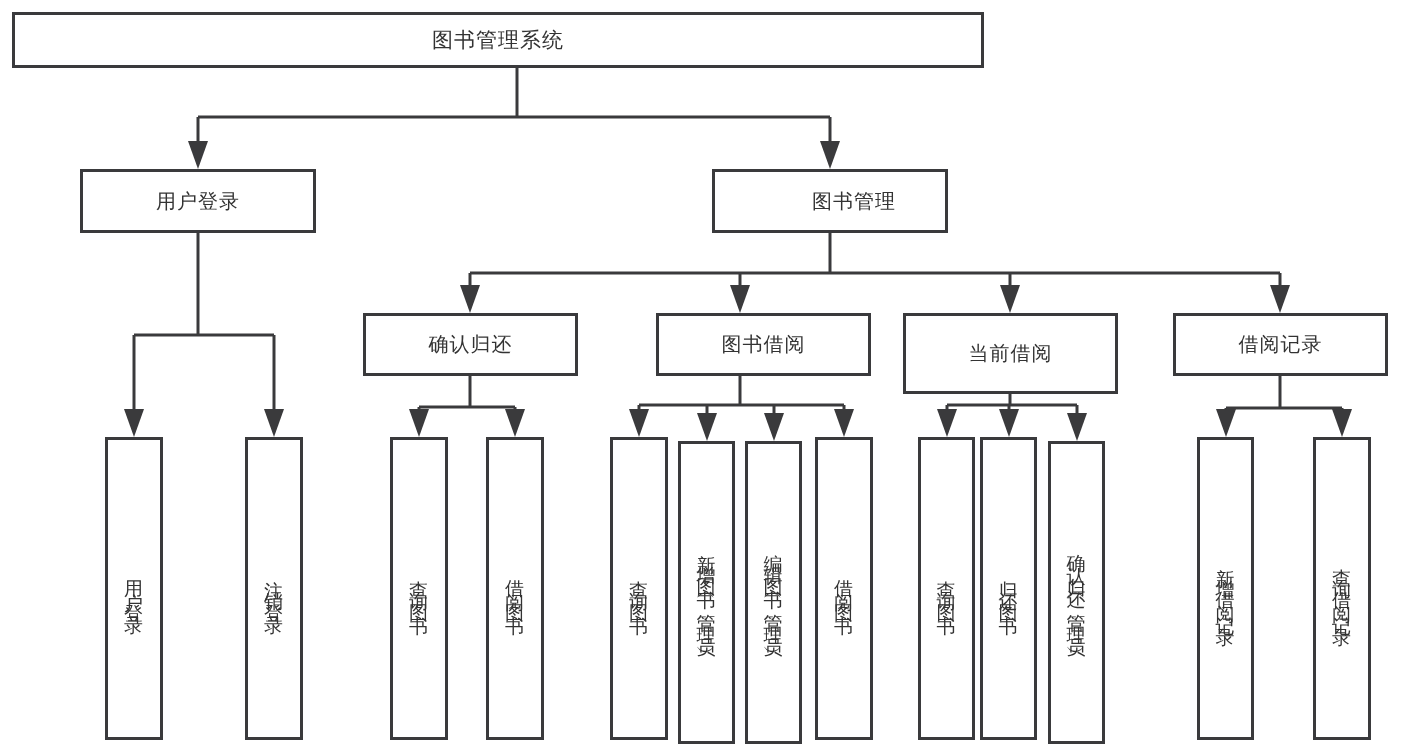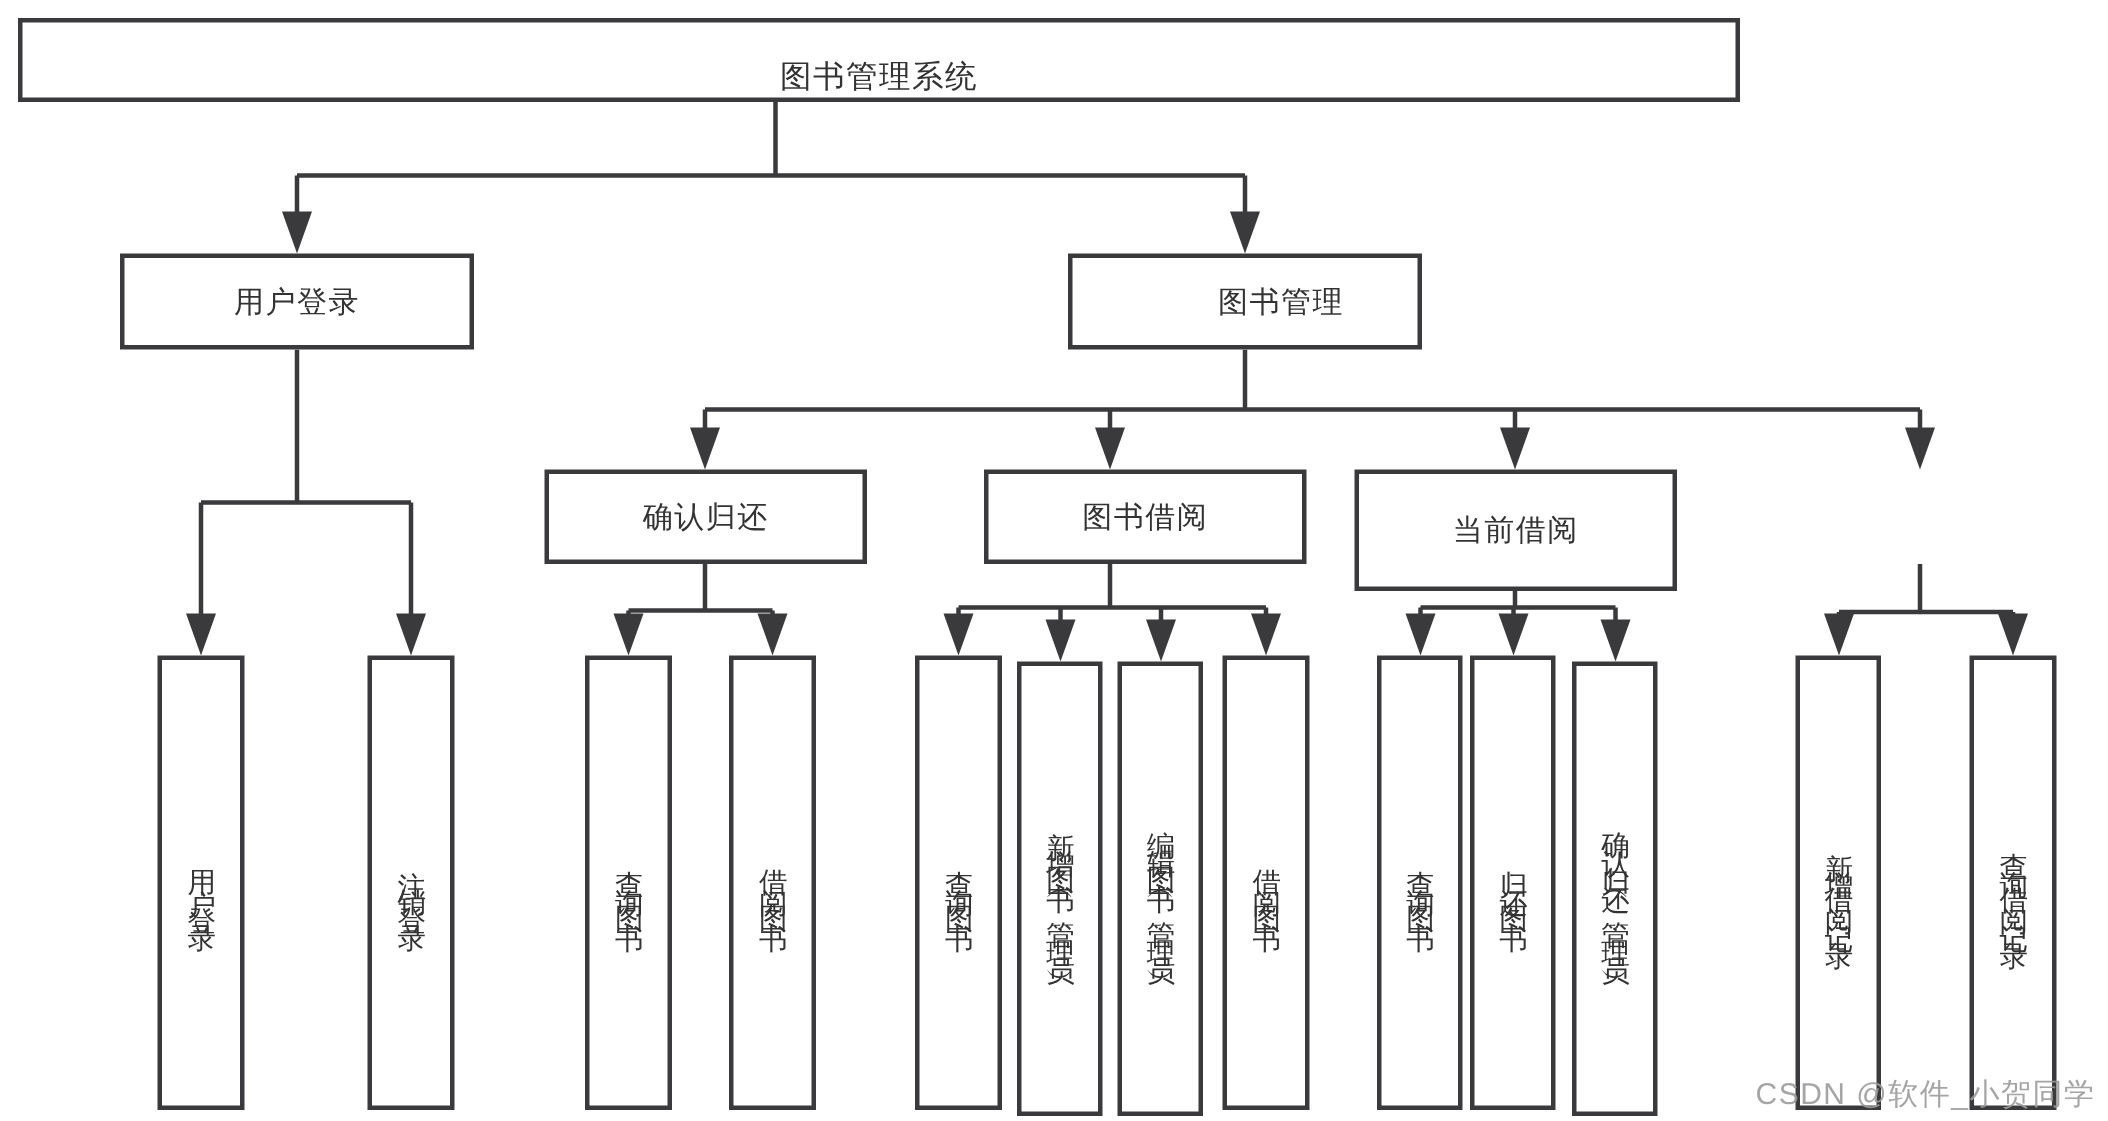--- a/index.html
+++ b/index.html
@@ -130,38 +130,40 @@
       <polygon points="1067,413 1087,413 1077,441" fill="#3a3a3c"></polygon>
       <line x1="1280" y1="376" x2="1280" y2="408" stroke="#3a3a3c" stroke-width="3"></line>
       <line x1="1226" y1="408" x2="1342" y2="408" stroke="#3a3a3c" stroke-width="3"></line>
       <line x1="1226" y1="408" x2="1226" y2="423" stroke="#3a3a3c" stroke-width="3"></line>
       <line x1="1226" y1="0" x2="1226" y2="0" stroke="#3a3a3c" stroke-width="3"></line>
       <polygon points="1216,409 1236,409 1226,437" fill="#3a3a3c"></polygon>
       <line x1="1342" y1="408" x2="1342" y2="423" stroke="#3a3a3c" stroke-width="3"></line>
       <line x1="1342" y1="0" x2="1342" y2="0" stroke="#3a3a3c" stroke-width="3"></line>
       <polygon points="1332,409 1352,409 1342,437" fill="#3a3a3c"></polygon>
     </svg>
-  <div id="watermark">CSDN @软件_小贺同学</div>
-<div class="node h root" style="left: 12px; top: 12px; width: 1148px; height: 56px; align-items: flex-end;">
+<div class="node h root" style="left: 12px; top: 12px; width: 972px; height: 56px;">
       <span class="label">图书管理系统</span>
     </div>
     <div class="node h" style="left: 80px; top: 169px; width: 236px; height: 64px;">
       <span class="label">用户登录</span>
     </div>
     <div class="node h" style="left: 712px; top: 169px; width: 236px; height: 64px; padding-left: 48px;">
       <span class="label">图书管理</span>
     </div>
     <div class="node h" style="left: 363px; top: 313px; width: 215px; height: 63px;">
       <span class="label">确认归还</span>
     </div>
     <div class="node h" style="left: 656px; top: 313px; width: 215px; height: 63px;">
       <span class="label">图书借阅</span>
     </div>
     <div class="node h" style="left: 903px; top: 313px; width: 215px; height: 81px;">
       <span class="label">当前借阅</span>
+    </div>
+    <div class="node h" style="left: 1173px; top: 313px; width: 215px; height: 63px;">
+      <span class="label">借阅记录</span>
     </div>
     <div class="node v" style="left: 105px; top: 437px; width: 58px; height: 303px;">
       <span class="label">用户登录</span>
     </div>
     <div class="node v" style="left: 245px; top: 437px; width: 58px; height: 303px;">
       <span class="label">注销登录</span>
     </div>
     <div class="node v" style="left: 390px; top: 437px; width: 58px; height: 303px;">
       <span class="label">查询图书</span>
     </div>

